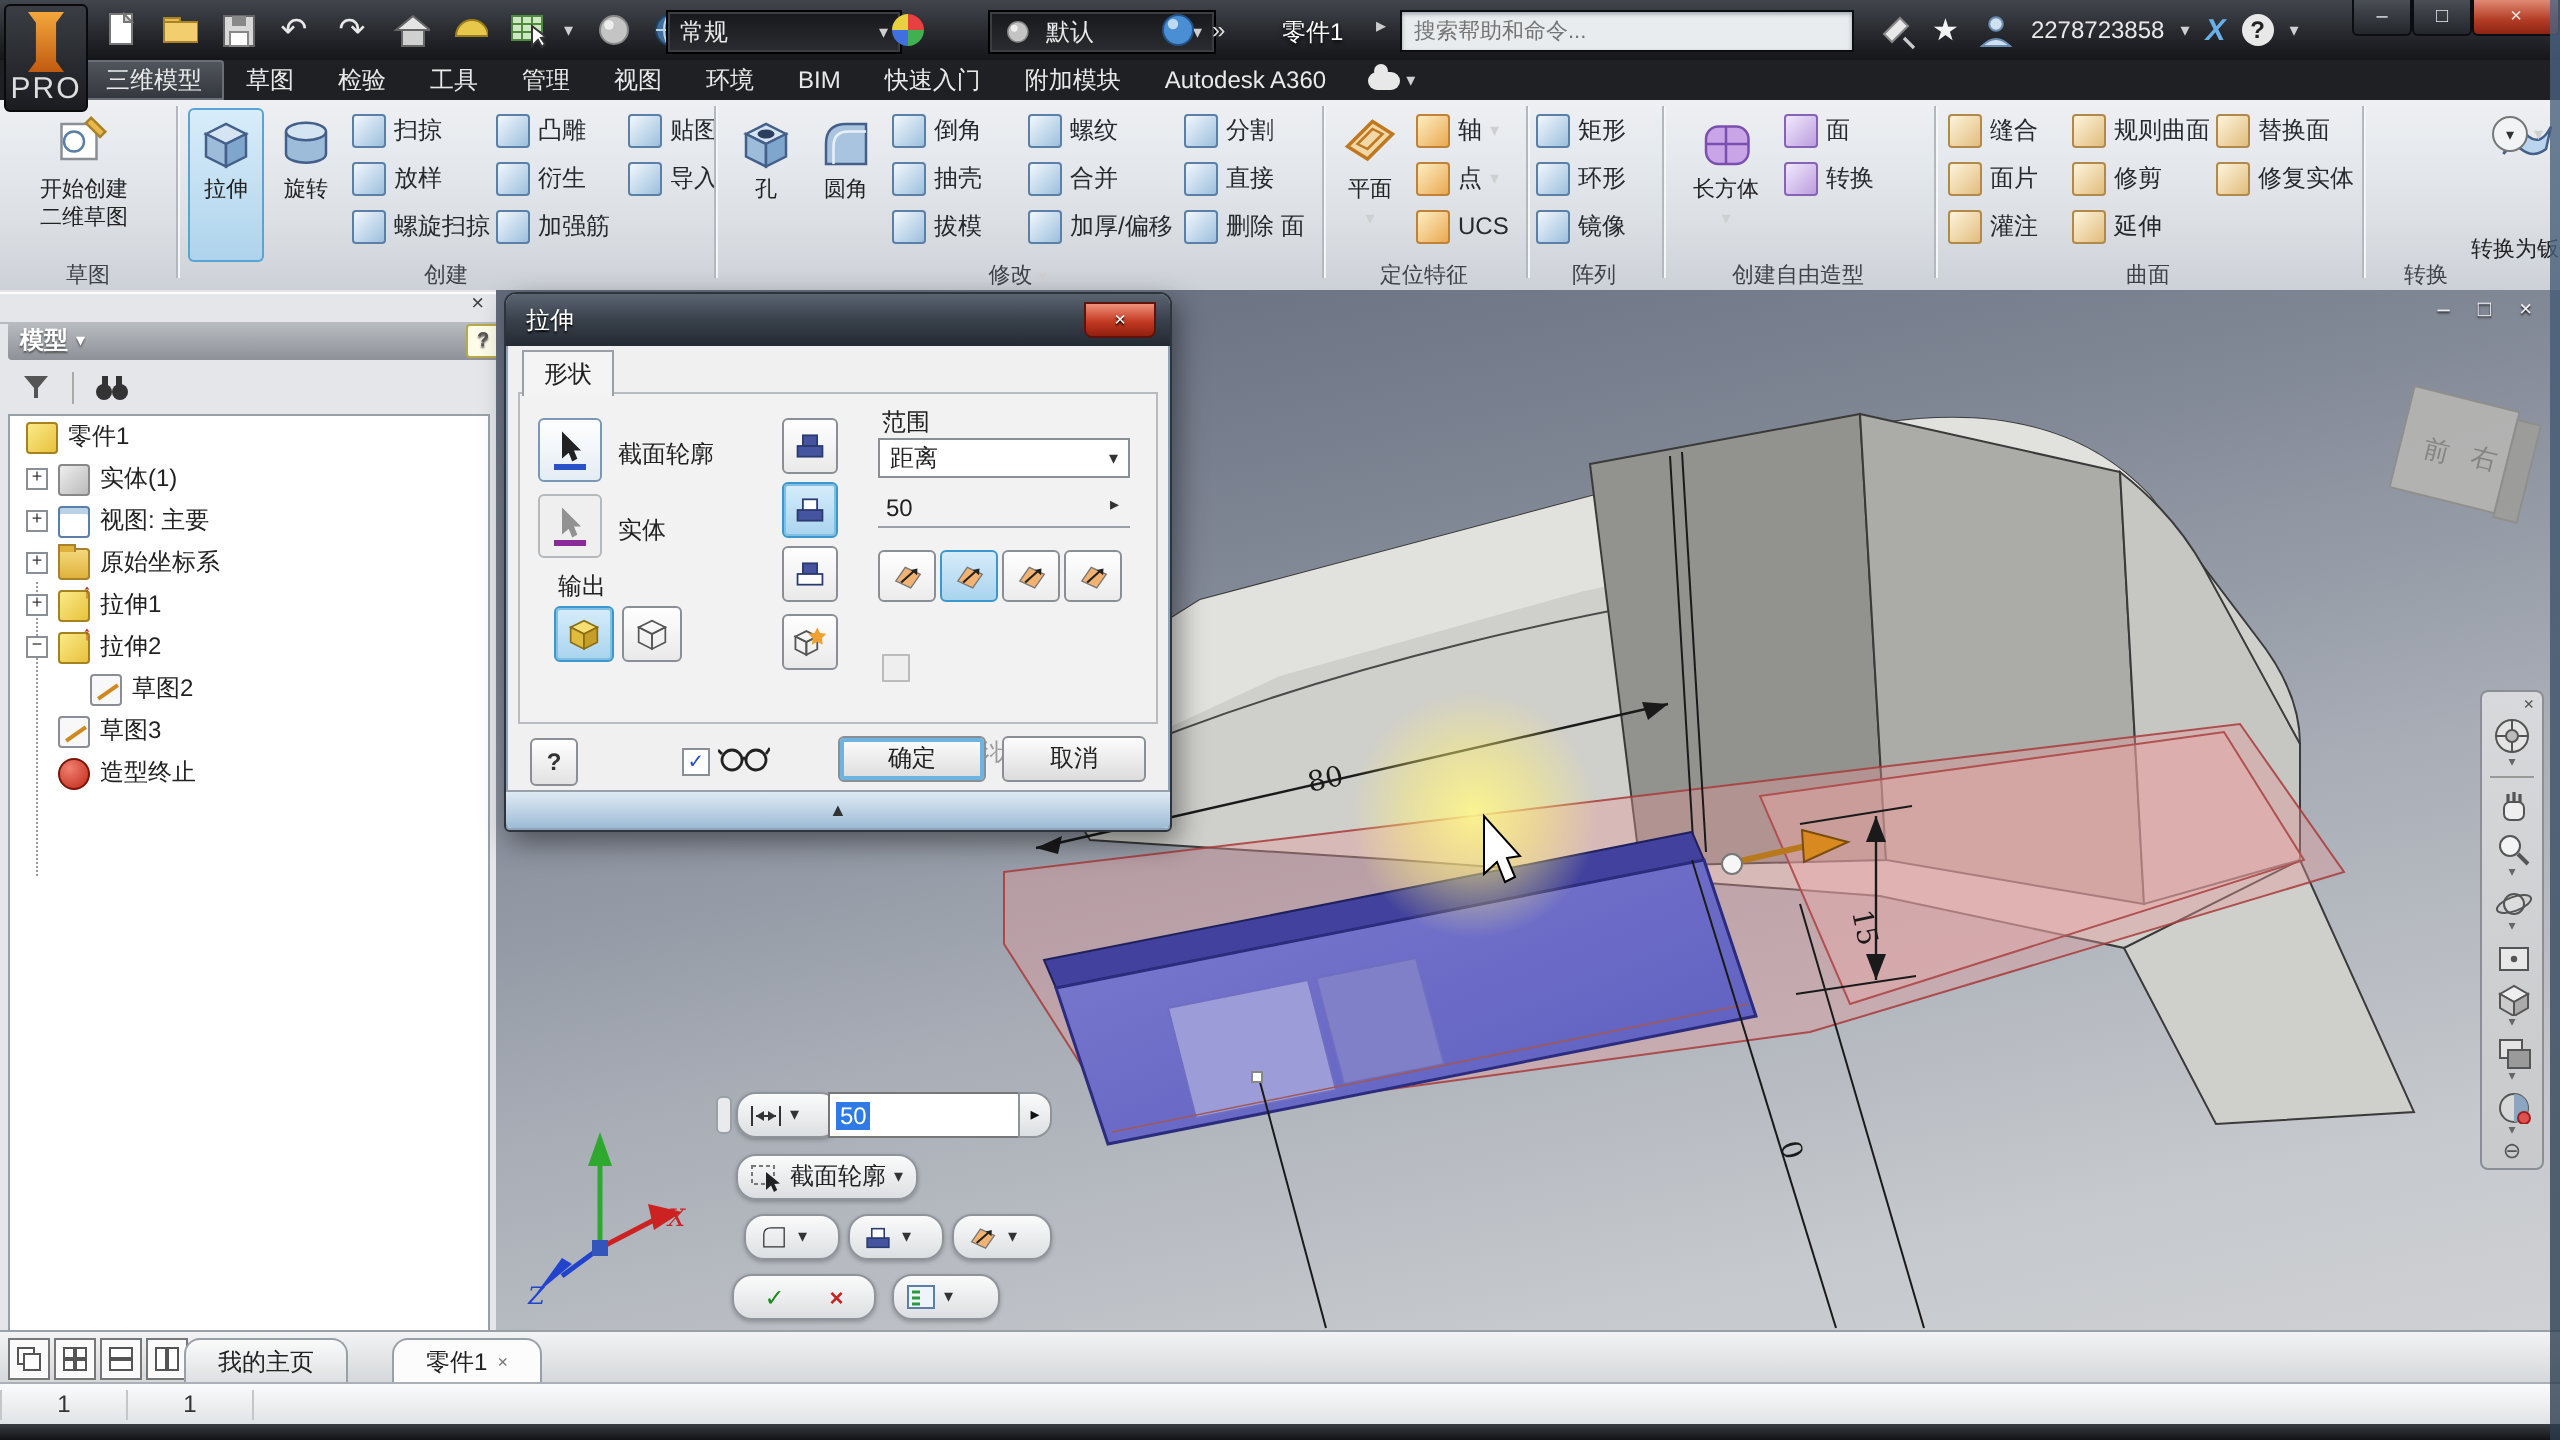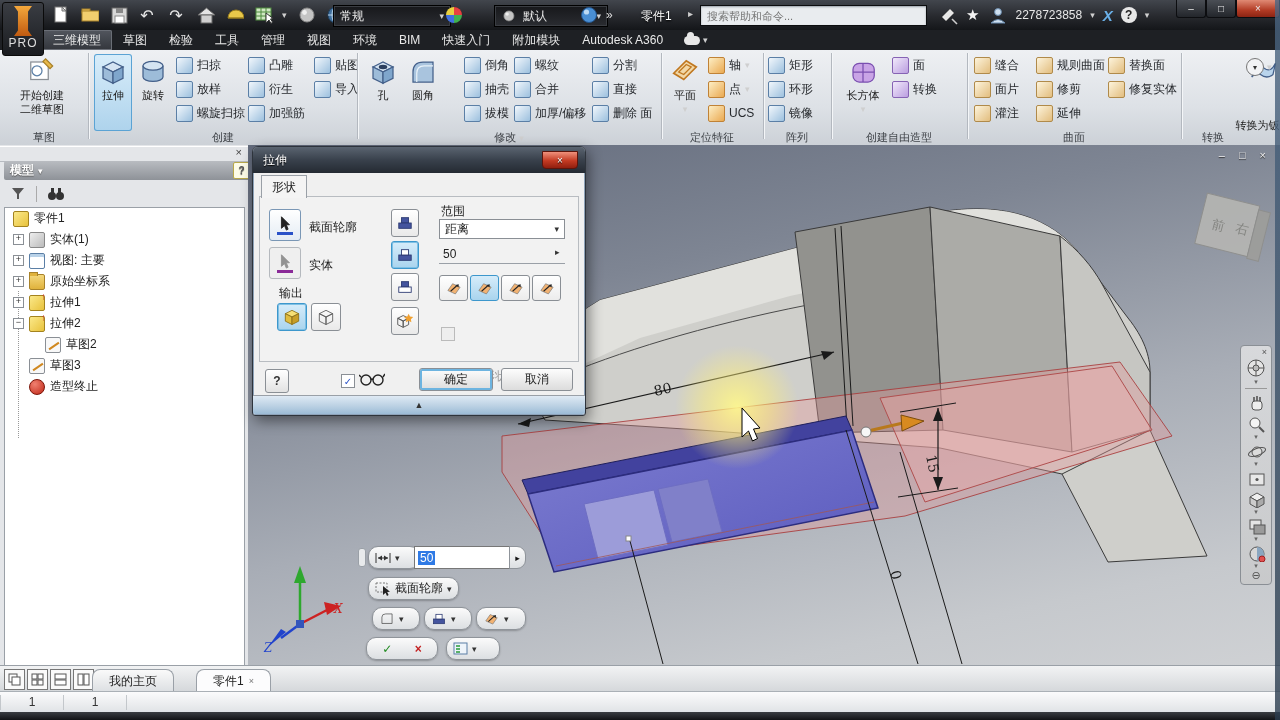--- a/index.html
+++ b/index.html
@@ -7,21 +7,21 @@
        font-family:"Liberation Sans","DejaVu Sans",sans-serif;font-size:12px;
        background:#caccd0;user-select:none;}
   .abs{position:absolute;}
   
   .titlebar{left:0;top:0;width:1280px;height:30px;
     background:linear-gradient(#42464d,#27292e 55%,#141619);border-bottom:1px solid #000;}
   .logo{left:2px;top:2px;width:40px;height:52px;background:linear-gradient(#3a3d43,#1a1c20);
     border:1px solid #0a0a0a;border-radius:3px;z-index:30;text-align:center;}
   .logo .ibeam{margin:3px auto 0;width:18px;height:30px;
     background:linear-gradient(#f4a83c,#c05a10);clip-path:polygon(0 0,100% 0,78% 18%,78% 82%,100% 100%,0 100%,22% 82%,22% 18%);}
-  .logo .pro{color:#ddd;font-size:12px;letter-spacing:1px;}
+  .logo .pro{color:#ddd;font-size:15px;letter-spacing:1px;}
   .qat{display:flex;align-items:center;gap:9px;left:50px;top:5px;height:20px;}
   .qbtn{width:20px;height:20px;display:flex;align-items:center;justify-content:center;}
   .tcombo{height:20px;background:linear-gradient(#17181b,#2a2c31);border:1px solid #000;
     box-shadow:inset 0 0 0 1px #3a3d42;color:#e8e8e8;display:flex;align-items:center;
     padding:0 6px;gap:6px;}
   .tcombo .cv{flex:1;}
   .caret{color:#cfcfcf;font-size:9px;}
   .doc-title{color:#fff;font-size:12px;text-shadow:0 1px 2px #000;}
   .searchbox{width:225px;height:19px;background:#e9ecef;border:1px solid #0c0d0f;
     box-shadow:inset 0 1px 2px #9aa0a8;color:#8a8f96;display:flex;align-items:center;}
@@ -527,21 +527,21 @@
           <use href="#sym-hole"></use>
         </svg>
       <span>孔</span>
     </div>
     <div class="abs bigbtn" style="left:404px;">
       <svg width="30" height="30" viewBox="0 0 24 24">
           <use href="#sym-fillet"></use>
         </svg>
       <span>圆角</span>
     </div>
-    <div class="abs rcol" style="left:464px;">
+    <div class="abs rcol" style="left:446px;">
       <div class="rsmall">
           <span class="i15"></span>
           <span>倒角</span>
         </div>
       <div class="rsmall">
           <span class="i15"></span>
           <span>抽壳</span>
         </div>
       <div class="rsmall">
           <span class="i15"></span>

